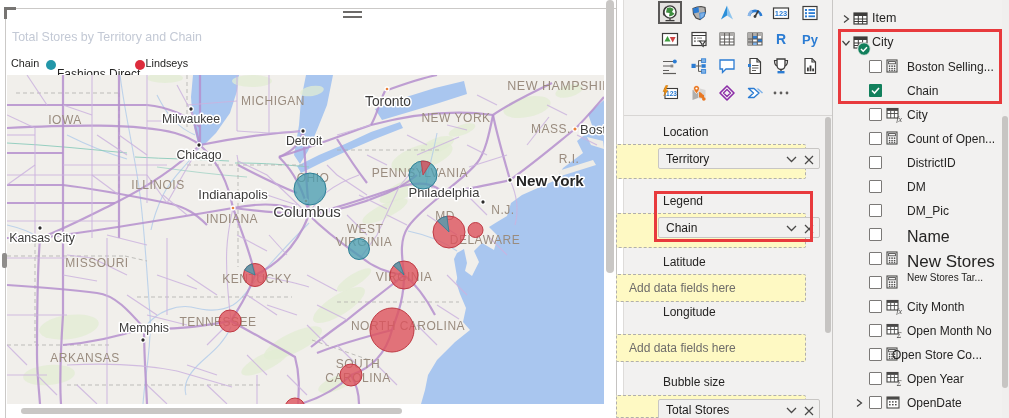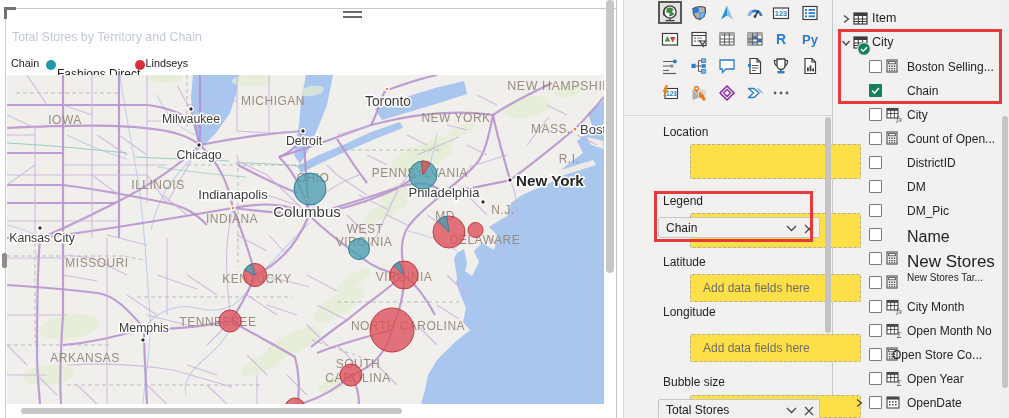--- a/index.html
+++ b/index.html
@@ -2,21 +2,21 @@
 <html><head>
 <meta charset="utf-8">
 <style>
 *{margin:0;padding:0;box-sizing:border-box}
 html,body{width:1009px;height:418px;overflow:hidden}
 body{font-family:"Liberation Sans",sans-serif;background:#fff}
 #app{position:relative;width:1009px;height:418px;overflow:hidden}
 .abs{position:absolute}
 .icn{position:absolute;width:20px;height:20px;display:flex;align-items:center;justify-content:center}
 .wlbl{position:absolute;left:663px;font-size:12px;color:#252423}
-.wbox{position:absolute;left:690px;width:171px;background:#fde047;border:1px dashed #b1afad;border-radius:2px}
+.wbox{position:absolute;left:616px;width:190px;background:#fef9c3;border:1px dashed #b1afad;border-radius:2px}
 .pill{position:absolute;left:658px;width:162px;height:21px;background:#f1f0ef;border:1px solid #c8c6c4;border-radius:2px;font-size:12px;color:#1b1a19;line-height:20px;padding-left:7px}
 .pvx{position:absolute;right:0;top:0;height:21px;display:flex;align-items:center}
 .frow{position:absolute;left:833px;width:169px;height:24px;display:flex;align-items:center;font-size:12px;color:#252423}
 .cb{width:13px;height:13px;border:1px solid #7b7977;border-radius:1px;background:#fff;flex:none}
 .redbox{position:absolute;border:3px solid #e83a3d}
 </style>
 </head>
 <body>
 <div id="app">
   <div class="abs" style="left:6px;top:8px;width:610px;height:1px;background:#cbc9c7"></div>
@@ -475,20 +475,26 @@
           <circle cx="3" cy="9" r="1.4" fill="#5f5d5b"></circle>
           <circle cx="9" cy="9" r="1.4" fill="#5f5d5b"></circle>
           <circle cx="15" cy="9" r="1.4" fill="#5f5d5b"></circle>
         </svg>
       </div>
   </div>
   <div class="abs" style="left:624px;top:115px;width:208px;height:1px;background:#d8d6d4"></div>
 
   <div class="wlbl" style="top:125px">Location</div>
   <div class="wbox" style="top:144px;height:35px"></div>
+  <div class="pill" style="top:148px">Territory<span class="pvx">
+        <svg width="34" height="21" viewBox="0 0 34 21">
+          <path d="M2,8 L6.5,12.5 L11,8" fill="none" stroke="#4a4948" stroke-width="1.3"></path>
+          <path d="M20,7 L28,15 M28,7 L20,15" stroke="#4a4948" stroke-width="1.2"></path>
+        </svg>
+      </span></div>
   <div class="wlbl" style="top:194px">Legend</div>
   <div class="wbox" style="top:213px;height:35px"></div>
   <div class="pill" style="top:217px">Chain<span class="pvx">
         <svg width="34" height="21" viewBox="0 0 34 21">
           <path d="M2,8 L6.5,12.5 L11,8" fill="none" stroke="#4a4948" stroke-width="1.3"></path>
           <path d="M20,7 L28,15 M28,7 L20,15" stroke="#4a4948" stroke-width="1.2"></path>
         </svg>
       </span></div>
   <div class="wlbl" style="top:255px">Latitude</div>
   <div class="wbox" style="top:274px;height:28px;font-size:12px;color:#6e6c6a;line-height:26px;padding-left:12px">Add data fields here</div>

